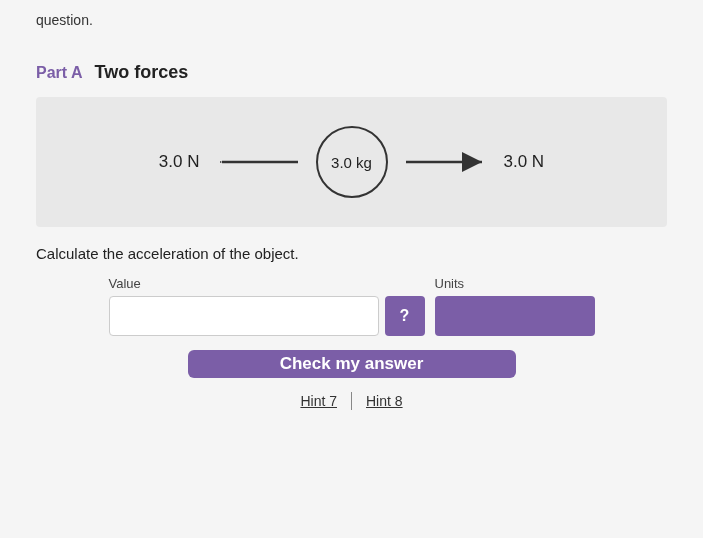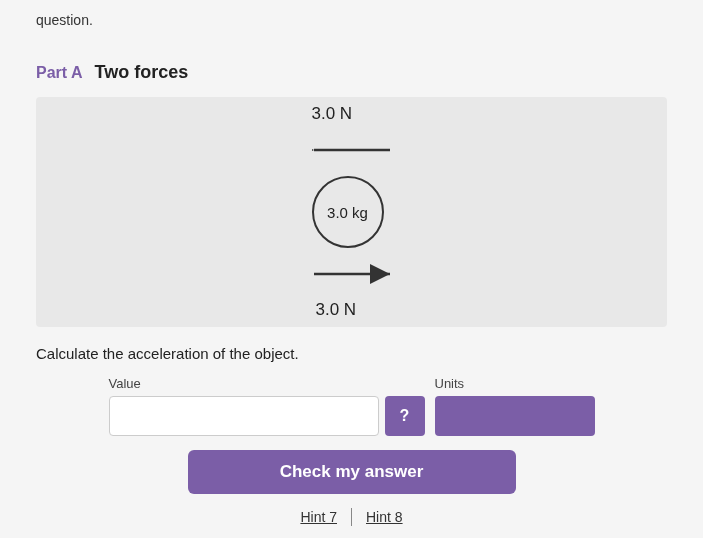--- a/index.html
+++ b/index.html
@@ -49,23 +49,23 @@
       border-radius: 4px;
       padding: 28px 20px;
       display: flex;
       justify-content: center;
       align-items: center;
       margin-bottom: 18px;
       min-height: 130px;
     }
     .diagram-inner {
       display: flex;
+      align-items: center;
       gap: 16px;
       position: relative;
-      flex-direction: column;
     }
     .force-label {
       font-size: 17px;
       font-weight: normal;
       color: #222;
     }
     .circle-obj {
       width: 72px;
       height: 72px;
       border-radius: 50%;
@@ -125,21 +125,21 @@
       border-radius: 4px;
       color: #fff;
       font-size: 15px;
       padding: 0 8px;
       cursor: pointer;
       appearance: none;
     }
     .check-btn {
       display: block;
       width: 328px;
-      height: 44px;
+      height: 28px;
       background: #7b5ea7;
       color: #fff;
       border: none;
       border-radius: 6px;
       font-size: 17px;
       font-weight: bold;
       cursor: pointer;
       margin: 0 auto 14px auto;
       text-align: center;
     }

